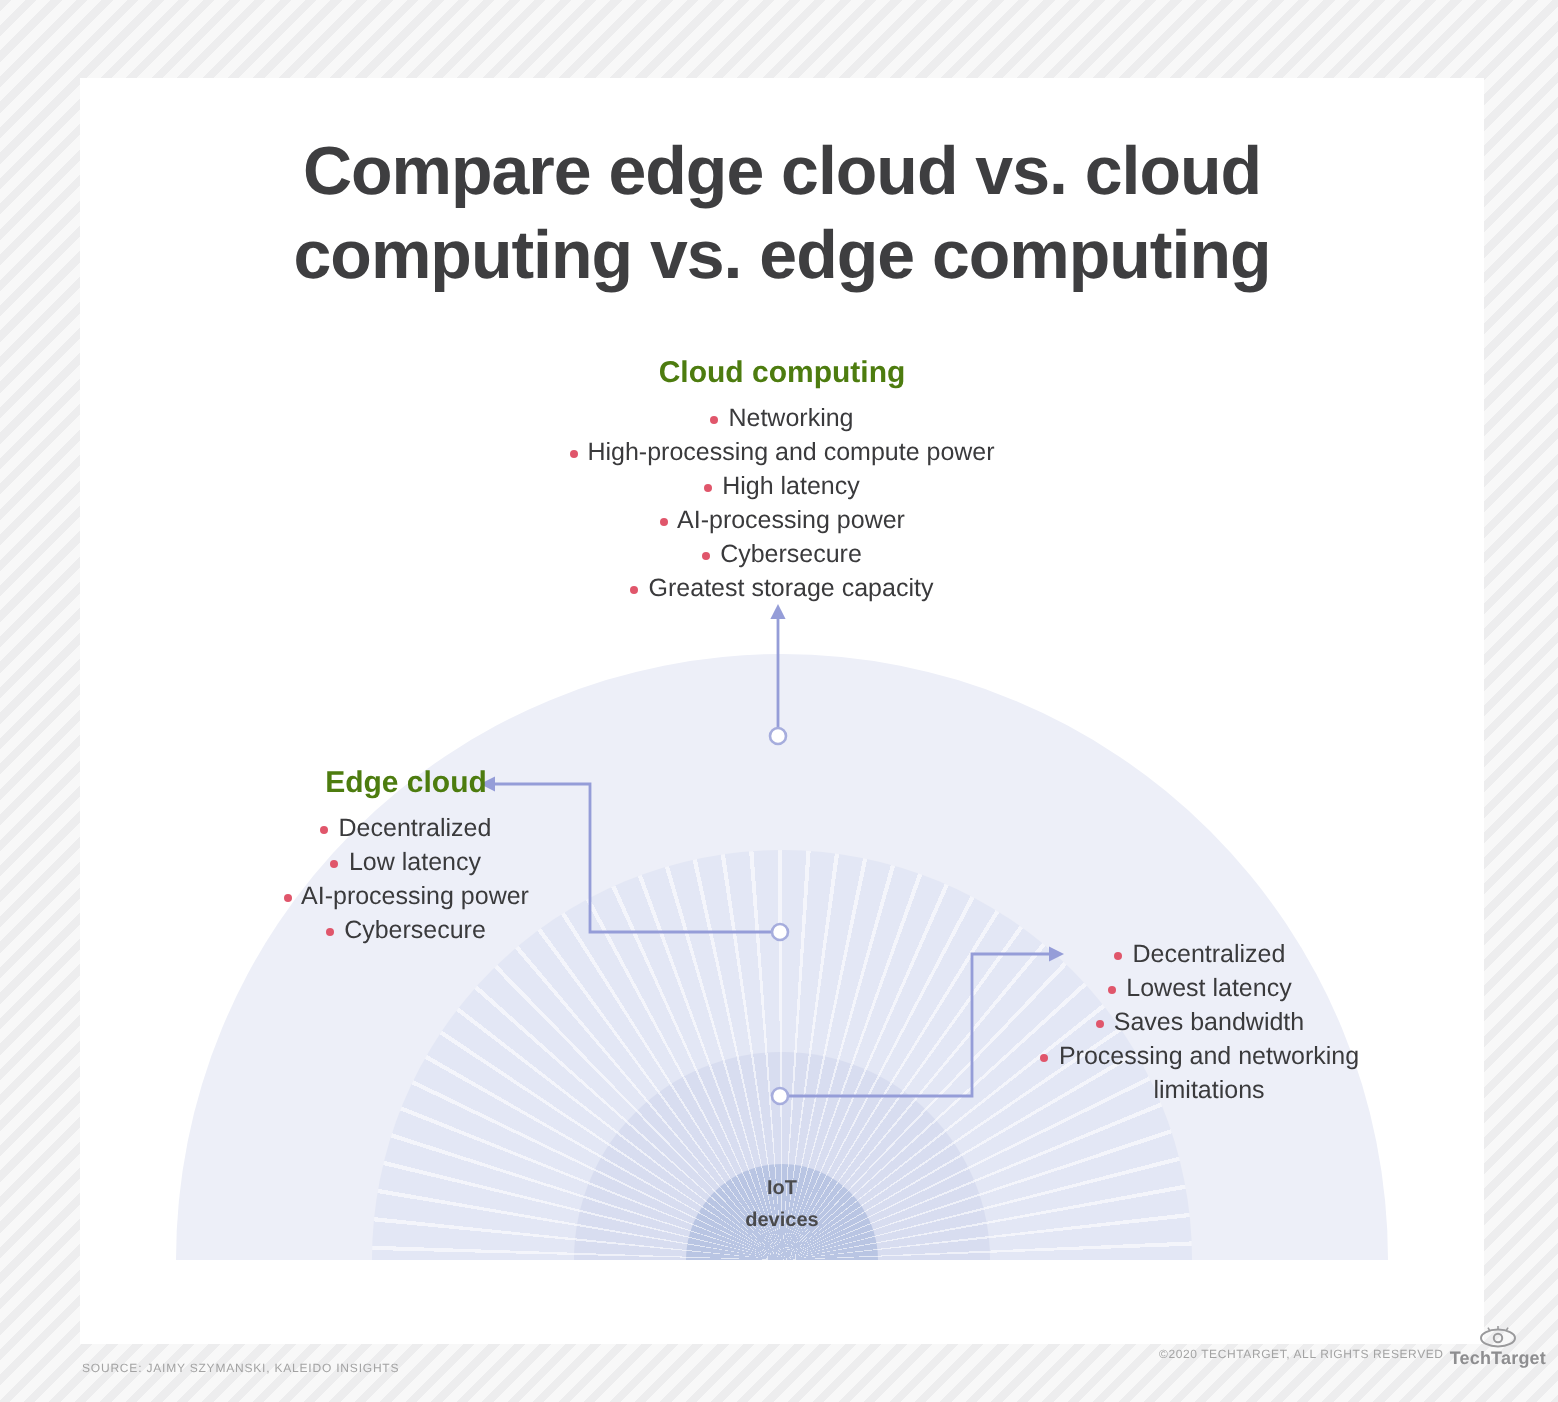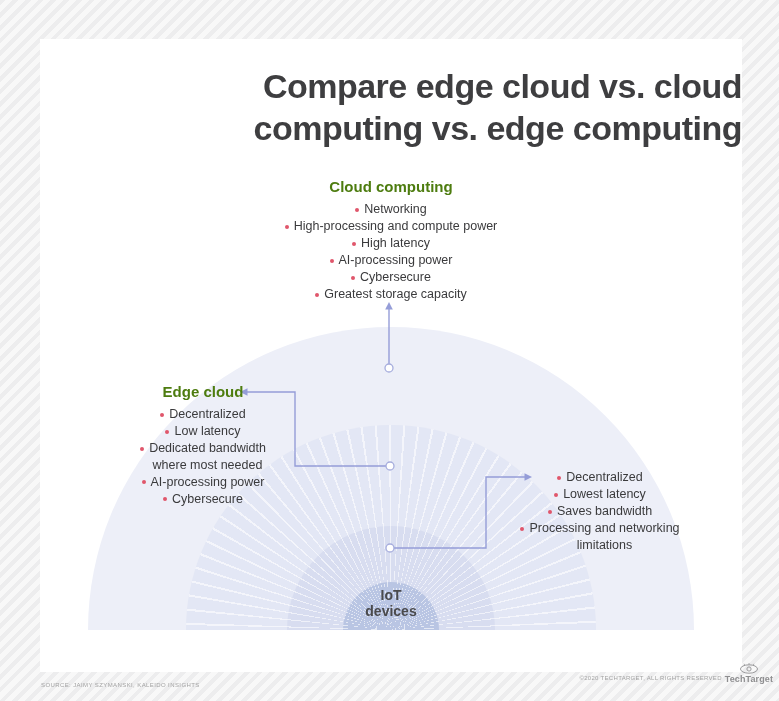--- a/index.html
+++ b/index.html
@@ -7,21 +7,21 @@
     width:779px;height:701px;position:relative;overflow:hidden;
     font-family:"Liberation Sans","DejaVu Sans",sans-serif;
     background:repeating-linear-gradient(135deg,#ededee 0 4px,#f8f8f8 4px 9px);
   }
   .card{
     position:absolute;left:40px;top:39px;width:702px;height:633px;
     background:#ffffff;
   }
   .title{
     position:absolute;top:26px;left:0;width:100%;
-    text-align:right;font-size:34px;font-weight:bold;line-height:42px;
+    text-align:center;font-size:34px;font-weight:bold;line-height:42px;
     color:#3e3e40;letter-spacing:-0.5px;white-space:pre-line;margin:0;
   }
   
   .ring{position:absolute;}
   .half{border-radius:50% 50% 0 0 / 100% 100% 0 0;}
   .rays{
     background-image:repeating-conic-gradient(from 268deg at 50% 100%,
       rgba(255,255,255,0) 0deg 3.4deg, rgba(255,255,255,0.6) 3.4deg 4deg);
   }
   .ring-outer{left:48px;top:288px;width:606px;height:303px;background-color:#edeff8;z-index:1;}
@@ -43,21 +43,21 @@
   }
   .dot{
     flex:0 0 auto;width:4px;height:4px;border-radius:50%;
     background:#e0566b;margin:6.5px 5px 0 0;
   }
   .sec-cloud{left:171px;top:139px;width:360px;}
   .sec-edge-cloud{left:43px;top:344px;width:240px;}
   .sec-edge-computing{left:440px;top:430px;width:240px;}
   .iot-label{
     position:absolute;left:303px;top:548px;width:96px;z-index:6;
-    text-align:center;font-size:14px;font-weight:bold;line-height:16px;
+    text-align:center;font-size:10px;font-weight:bold;line-height:16px;
     color:#4a4a4c;white-space:pre-line;
   }
   .connectors{position:absolute;left:0;top:0;z-index:5;pointer-events:none;}
   
   .footer-source{
     position:absolute;left:41px;top:682px;font-size:6px;color:#a3a3a3;
     letter-spacing:0.4px;z-index:8;
   }
   .footer-right{
     position:absolute;right:6px;top:663px;z-index:8;display:flex;
@@ -134,25 +134,20 @@
       <li>
           <span class="dot"></span>
           <span class="txt">Decentralized</span>
         </li>
       <li>
           <span class="dot"></span>
           <span class="txt">Low latency</span>
         </li>
       <li>
           <span class="dot"></span>
-          <span class="txt">Dedicated bandwidth
-where most needed</span>
-        </li>
-      <li>
-          <span class="dot"></span>
           <span class="txt">AI-processing power</span>
         </li>
       <li>
           <span class="dot"></span>
           <span class="txt">Cybersecure</span>
         </li>
     </ul>
   </section>
 
   <section class="block sec-edge-computing">

